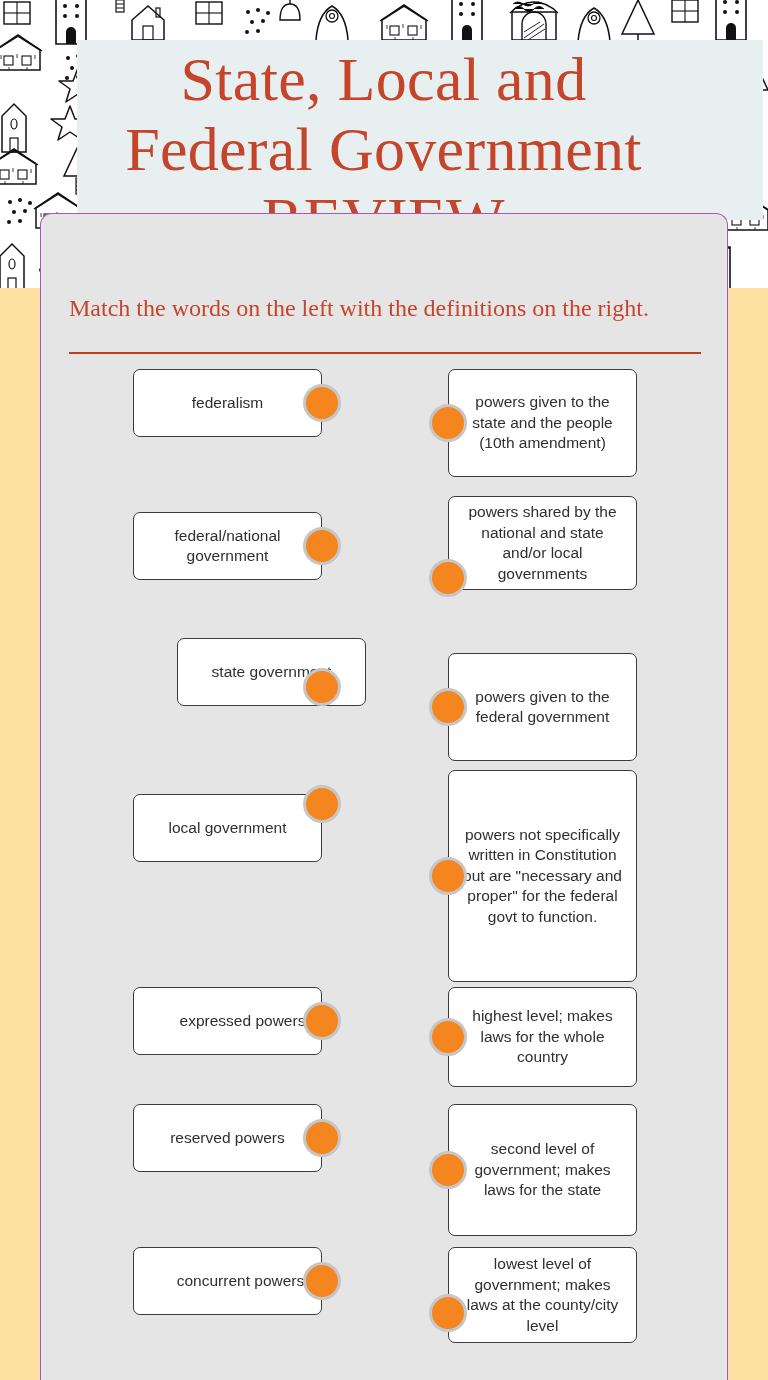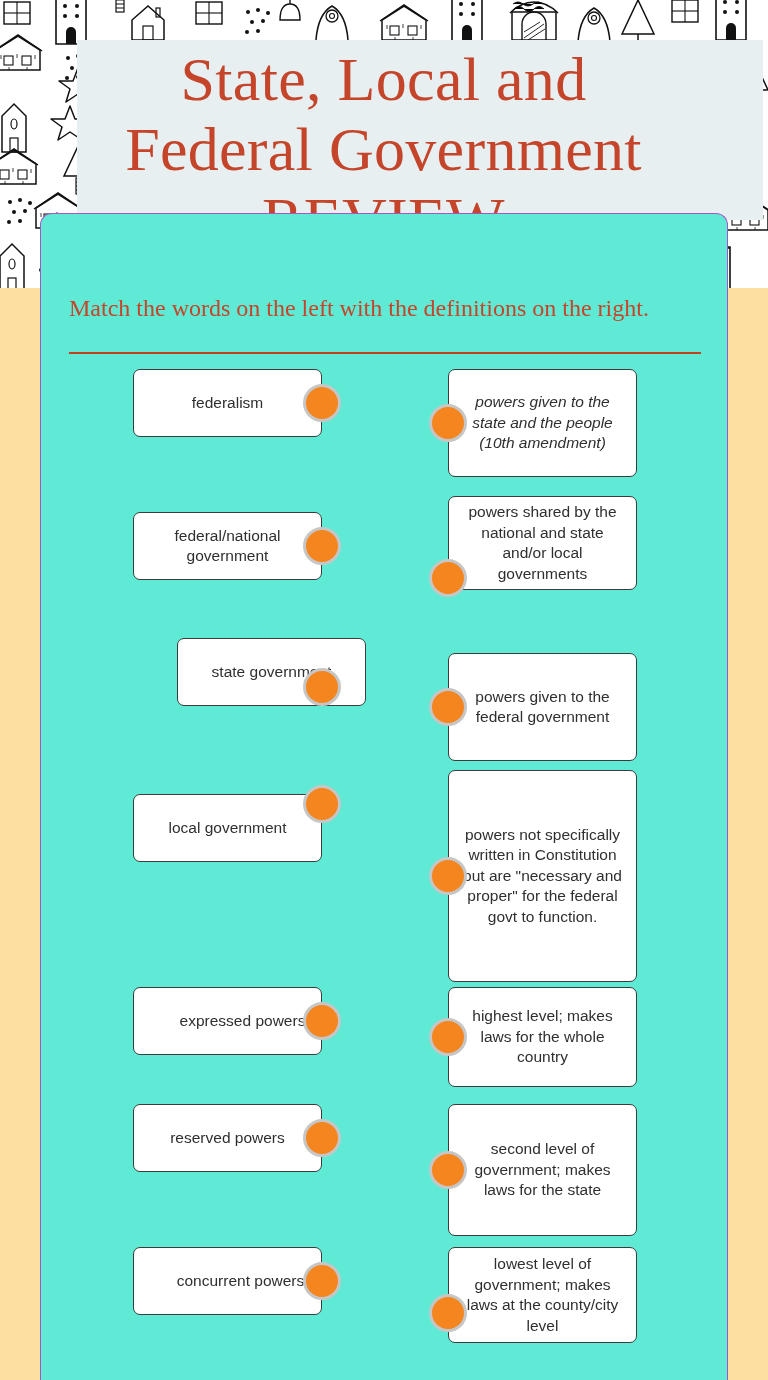--- a/index.html
+++ b/index.html
@@ -52,21 +52,21 @@
     color: #C5452B;
     letter-spacing: 0.3px;
     white-space: pre-line;
   }
 
   
   #worksheet-card {
     position: absolute;
     left: 40px; top: 213px;
     width: 688px; height: 1167px;
-    background: #5eead4;
+    background: #e5e5e5;
     border: 1px solid #A855C8;
     border-bottom: none;
     border-radius: 12px 12px 0 0;
     box-sizing: border-box;
     z-index: 4;
     overflow: hidden;
   }
 
   #instructions {
     position: absolute;
@@ -344,21 +344,21 @@
 </div>
 
 <div id="worksheet-card">
 
   <div id="instructions">Match the words on the left with the definitions on the right.</div>
   <div id="instructions-divider"></div>
 
   <div id="match-area">
       <div class="match-row" style="top: 0px;">
         <div class="term-box" style="top: 155px; height: 68px;">federalism</div>
-        <div class="def-box" style="top: 155px; height: 108px; font-style: italic;">powers given to the state and the people (10th amendment)</div>
+        <div class="def-box" style="top: 155px; height: 108px;">powers given to the state and the people (10th amendment)</div>
         <div class="dot dot-left-col" style="top: 170px;"></div>
         <div class="dot dot-right-col" style="top: 190px;"></div>
       </div>
       <div class="match-row" style="top: 0px;">
         <div class="term-box" style="top: 298px; height: 68px;">federal/national government</div>
         <div class="def-box" style="top: 282px; height: 94px;">powers shared by the national and state and/or local governments</div>
         <div class="dot dot-left-col" style="top: 313px;"></div>
         <div class="dot dot-right-col" style="top: 345px;"></div>
       </div>
       <div class="match-row" style="top: 0px;">

